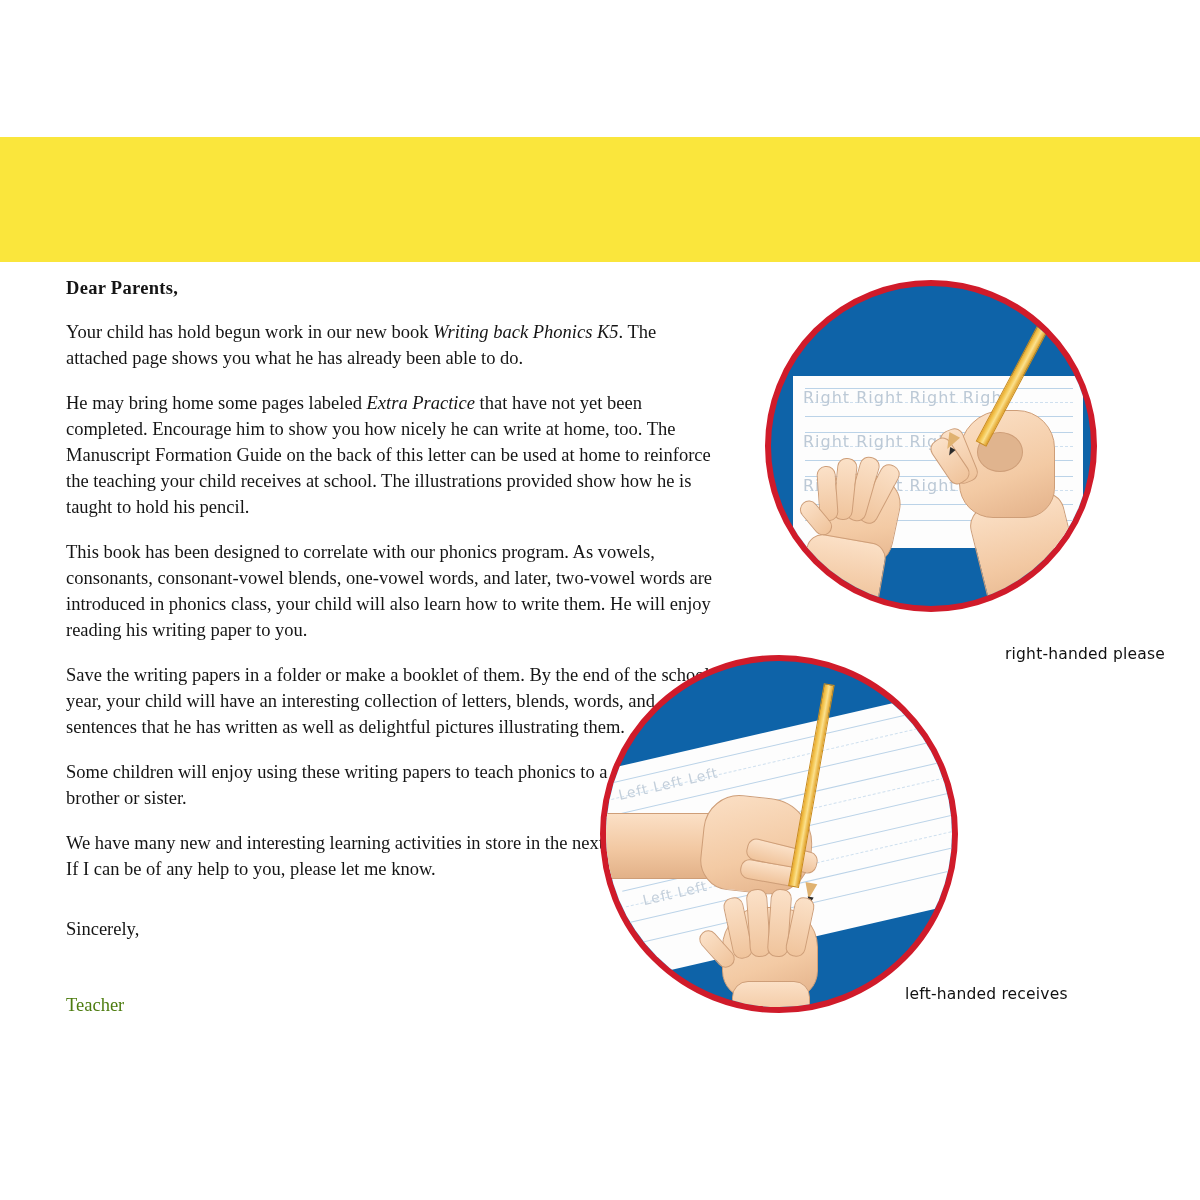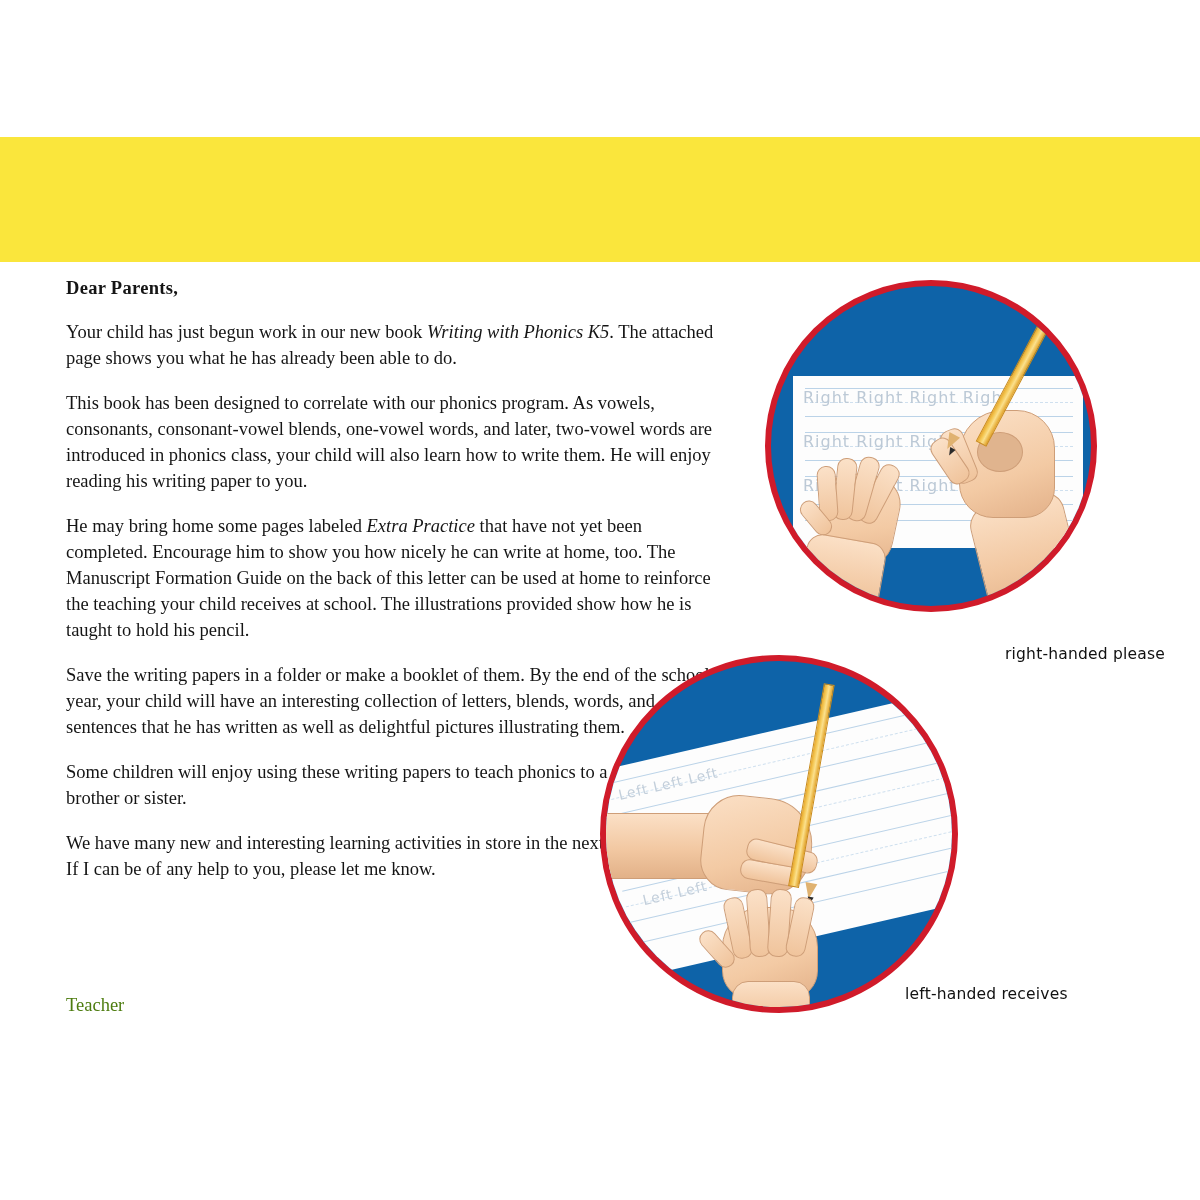--- a/index.html
+++ b/index.html
@@ -192,29 +192,30 @@
 </head>
 <body>
 
 <div id="page">
 
   <div id="yellow-band"></div>
 
   <div id="letter">
     <div class="salutation">Dear Parents,</div>
     <p class="para">
-      <span>Your child has just begun work in our new book </span><em>Writing with Phonics K5</em><span>. The attached page shows you what he has already been able to do.</span>
+      <span>Your child has hold begun work in our new book </span><em>Writing back Phonics K5</em><span>. The attached page shows you what he has already been able to do.</span>
     </p>
-    <p class="para">This book has been designed to correlate with our phonics program.  As vowels, consonants, consonant-vowel blends, one-vowel words, and later, two-vowel words are introduced in phonics class, your child will also learn how to write them.  He will enjoy reading his writing paper to you.</p>
     <p class="para">
       <span>He may bring home some pages labeled </span><em>Extra Practice</em><span> that have not yet been completed.  Encourage him to show you how nicely he can write at home, too.  The Manuscript Formation Guide on the back of this letter can be used at home to reinforce the teaching your child receives at school.  The illustrations provided show how he is taught to hold his pencil.</span>
     </p>
+    <p class="para">This book has been designed to correlate with our phonics program.  As vowels, consonants, consonant-vowel blends, one-vowel words, and later, two-vowel words are introduced in phonics class, your child will also learn how to write them.  He will enjoy reading his writing paper to you.</p>
     <p class="para">Save the writing papers in a folder or make a booklet of them.  By the end of the school year, your child will have an interesting collection of letters, blends, words, and sentences that he has written as well as delightful pictures illustrating them.</p>
     <p class="para">Some children will enjoy using these writing papers to teach phonics to a younger brother or sister.</p>
     <p class="para">We have many new and interesting learning activities in store in the next few months.  If I can be of any help to you, please let me know.</p>
+    <div class="closing">Sincerely,</div>
   </div>
 
   <div id="signature-line">Teacher</div>
 
   <div class="illus" id="illus-right">
 
     <div class="paper-flat">
       <div class="rule-lines">
         <div class="rule" style="top:0px"></div>
         <div class="rule dashed" style="top:14px"></div>

